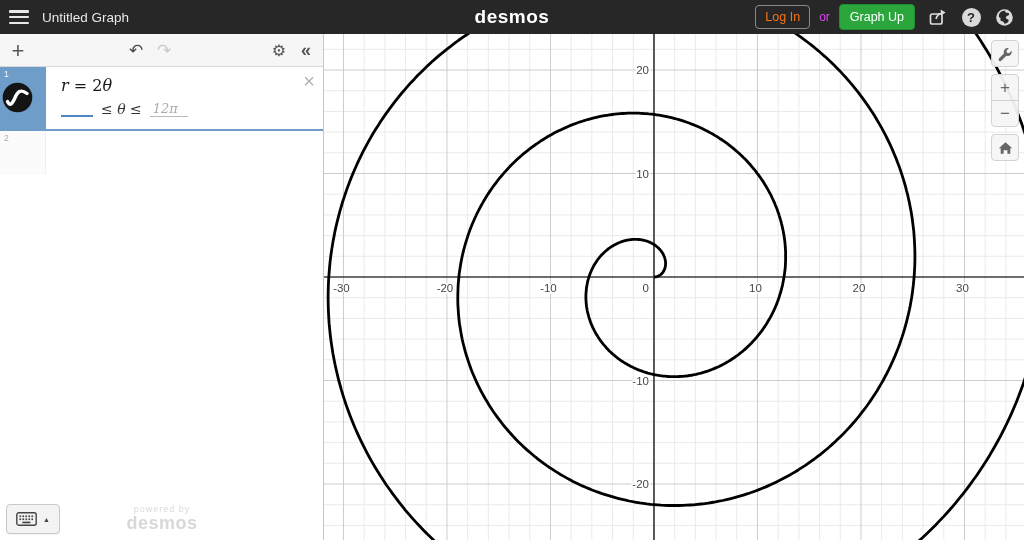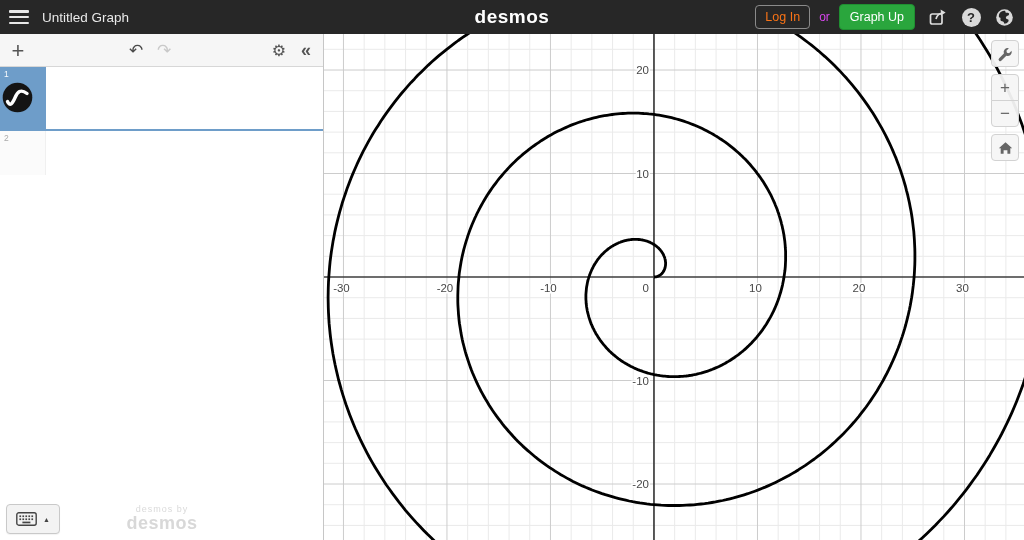--- a/index.html
+++ b/index.html
@@ -110,20 +110,29 @@
 
     <div class="exp-row1">
       <div class="gutter-selected">
         <div class="gutter-num">1</div>
         <div class="polar-icon">
           <svg width="31" height="31" viewBox="0 0 31 31">
             <circle cx="15.5" cy="15.5" r="14.8" fill="#141414"></circle>
             <path d="M5.5 19.5 C8 25 10.5 21.5 13 15.8 C15.5 10 18.5 6.5 25 11.5" fill="none" stroke="#fff" stroke-width="3.4" stroke-linecap="round"></path>
           </svg>
         </div>
+      </div>
+      <div class="exp-content">
+        <div class="math-line"><span class="math-var">r</span> <span>=</span> <span>2</span><span class="math-var">θ</span></div>
+        <div class="domain-line">
+          <span class="domain-min"></span>
+          <span class="domain-mid"><span>≤</span> <span class="math-var">θ</span> <span>≤</span></span>
+          <span class="domain-max">12π</span>
+        </div>
+        <div class="exp-close">×</div>
       </div>
     </div>
 
     <div class="exp-row2">
       <div class="gutter-plain">
         <div class="gutter-num-gray">2</div>
       </div>
     </div>
 
     <div class="kb-toggle">
@@ -140,21 +149,21 @@
             <rect x="9.4" y="6.4" width="1.7" height="1.7"></rect>
             <rect x="12.4" y="6.4" width="1.7" height="1.7"></rect>
             <rect x="15.4" y="6.4" width="1.7" height="1.7"></rect>
           <rect x="6.4" y="9.6" width="8" height="1.7"></rect>
         </g>
       </svg>
       <span class="kb-caret">▲</span>
     </div>
 
     <div class="watermark">
-      <div class="wm1">desmos by</div>
+      <div class="wm1">powered by</div>
       <div class="wm2">desmos</div>
     </div>
   </div>
 
   <div class="graph">
     <svg id="graph-svg" width="700" height="506" viewBox="0 0 700 506">
         <line x1="40.15969244418157" y1="0" x2="40.15969244418157" y2="506" stroke="#eaeaea" stroke-width="1"></line>
         <line x1="60.8605648380896" y1="0" x2="60.8605648380896" y2="506" stroke="#eaeaea" stroke-width="1"></line>
         <line x1="81.56143723199763" y1="0" x2="81.56143723199763" y2="506" stroke="#eaeaea" stroke-width="1"></line>
         <line x1="102.26230962590567" y1="0" x2="102.26230962590567" y2="506" stroke="#eaeaea" stroke-width="1"></line>

